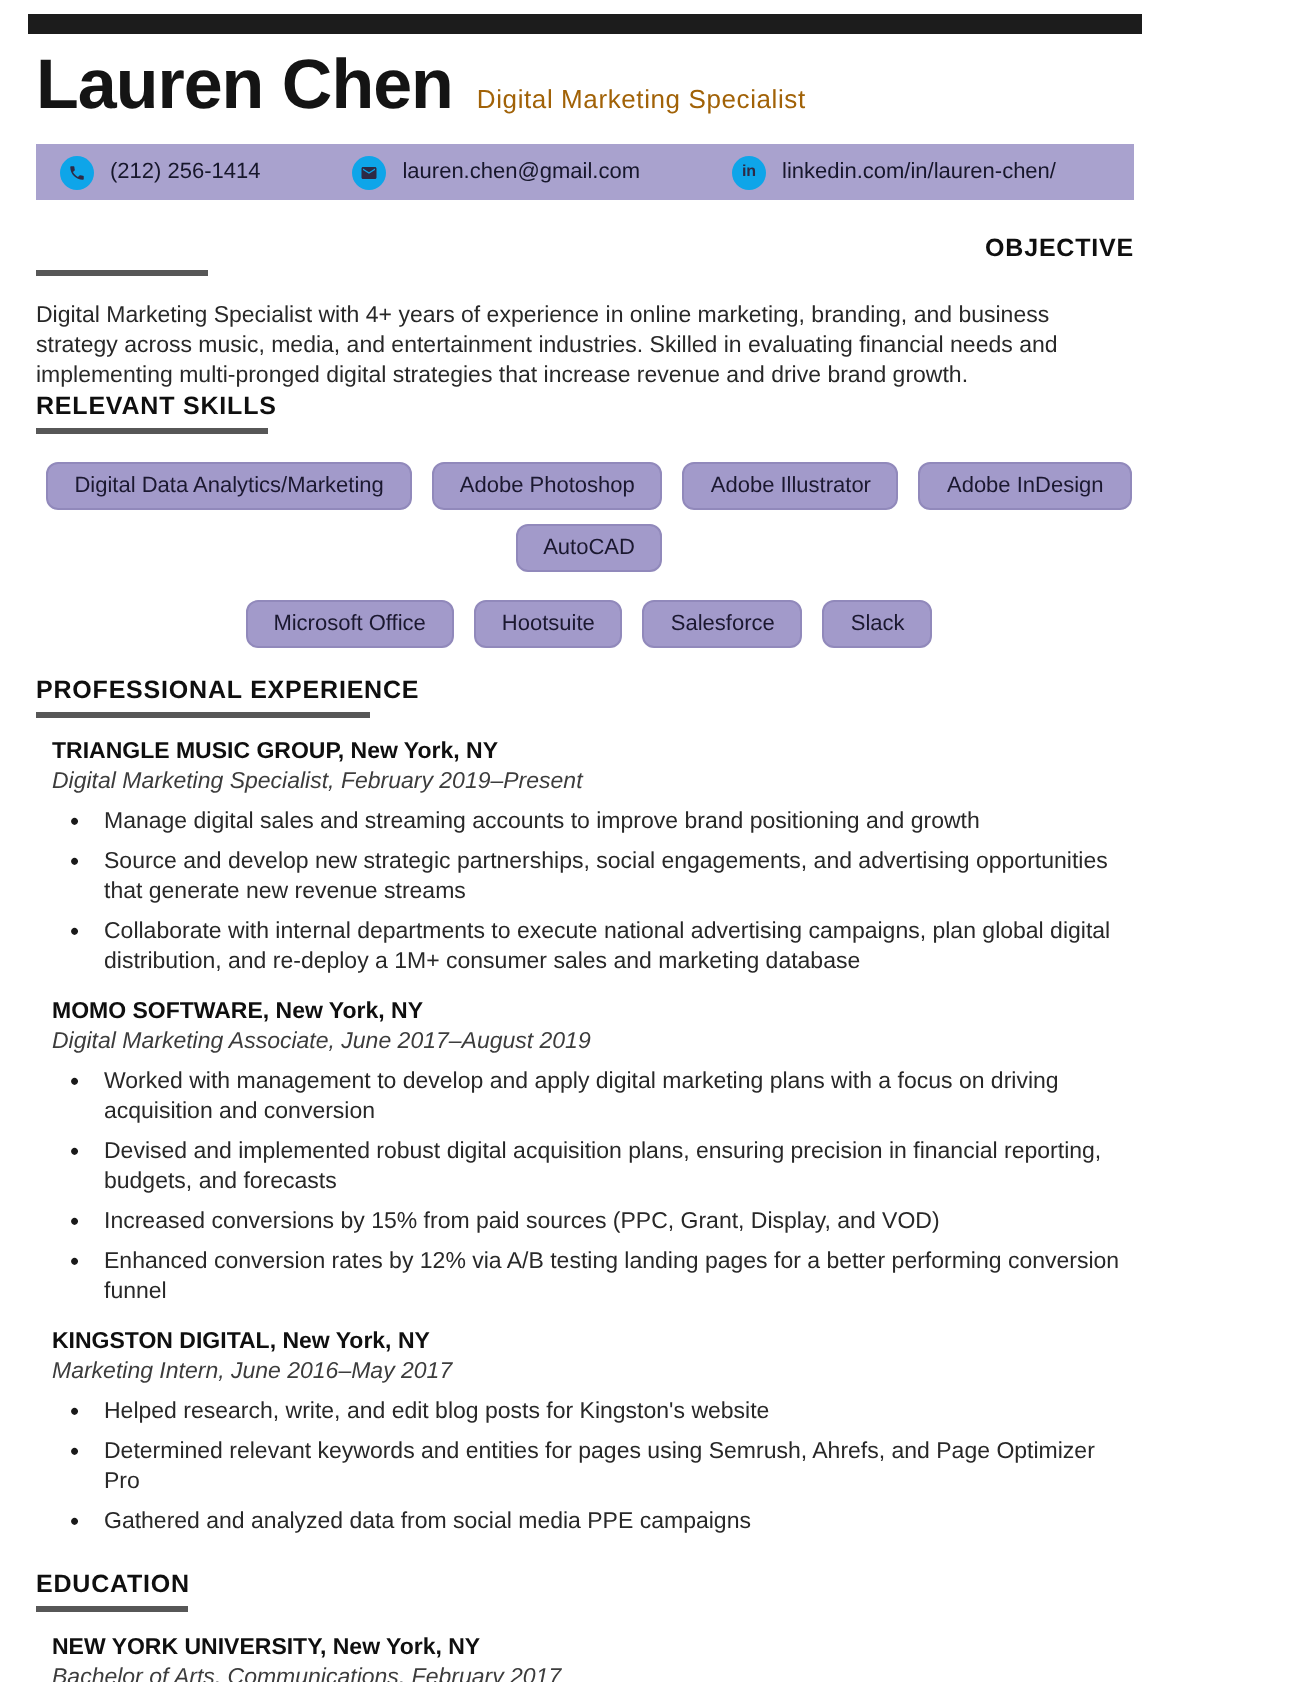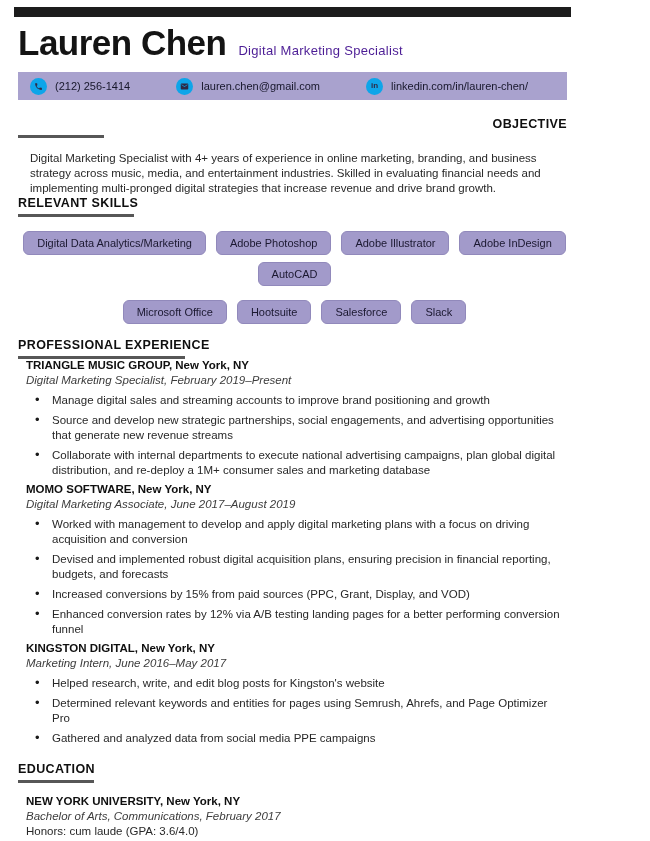--- a/index.html
+++ b/index.html
@@ -4,42 +4,42 @@
 <style>
   * { margin:0; padding:0; box-sizing:border-box; }
   html,body { background:#ffffff; }
   body { font-family:"Liberation Sans", sans-serif; }
   .page { position:relative; width:585px; height:841px; background:#fff; padding:0 18px; overflow:hidden; }
 
   .top-bar { position:absolute; top:7px; left:14px; right:14px; height:10px; background:#1c1c1c; }
 
   .name-row { padding-top:24px; display:flex; align-items:baseline; gap:12px; }
   .name { font-size:35px; font-weight:bold; color:#141414; letter-spacing:-.5px; line-height:38px; }
-  .subtitle { font-size:13px; color:#4c1d95; letter-spacing:.3px; }
+  .subtitle { font-size:13px; color:#a16207; letter-spacing:.3px; }
 
   .contact-bar { margin-top:10px; height:28px; background:#a9a2ce; display:flex; align-items:center; gap:46px; padding:0 12px; }
   .contact-item { display:flex; align-items:center; gap:8px; font-size:11px; color:#17172b; }
   .icon-circle { width:17px; height:17px; border-radius:50%; background:#0ea5e9; display:flex; align-items:center; justify-content:center; flex:0 0 auto; }
   .icon-circle svg { width:9px; height:9px; fill:#2e2a45; }
   .icon-in { font-size:8px; font-weight:bold; color:#2e2a45; line-height:1; }
 
   h2 { font-size:12.5px; font-weight:bold; color:#0f0f0f; letter-spacing:.4px; }
   .rule { height:3px; background:#575757; margin-top:4px; }
   .rule-obj { width:86px; } .rule-skills { width:116px; } .rule-exp { width:167px; } .rule-edu { width:76px; }
 
   .h-obj { margin-top:17px;text-align:right; } .h-skills { } .h-exp { margin-top:14px; } .h-edu { margin-top:16px; }
 
-  .obj-text { margin-top:13px; font-size:11.5px; line-height:15px; color:#282828; max-width:606px;margin-left:12px; }
+  .obj-text { margin-top:13px; font-size:11.5px; line-height:15px; color:#282828; max-width:606px; }
 
   .pill-wrap { margin-top:14px; margin-left:4px; display:flex; flex-wrap:wrap; gap:7px 10px;justify-content:center; }
   .pill { background:#a29aca; border:1px solid #9189bb; border-radius:6px; padding:5px 13px; font-size:11px; color:#1b1830; white-space:nowrap; }
   .brk { width:100%; height:0; }
 
   .job, .edu-block { margin-left:8px; }
-  .company, .school { font-size:11.5px; font-weight:bold; color:#0f0f0f; }
+  .company, .school { margin-top:11px; font-size:11.5px; font-weight:bold; color:#0f0f0f; }
   .meta, .degree { margin-top:3px; font-size:11.5px; font-style:italic; color:#3c3c3c; }
   ul.bullets { margin-top:7px; list-style:none; }
   ul.bullets li { position:relative; padding-left:26px; margin-bottom:5px; font-size:11.5px; line-height:15px; color:#282828; max-width:596px; }
   ul.bullets li::before { content:"\2022"; position:absolute; left:9px; top:-1px; font-size:13px; color:#1a1a1a; }
 
   .edu-block { margin-top:12px; }
   .school { margin-top:0; }
   .honors { margin-top:3px; font-size:11.5px; color:#282828; }
 </style>
 </head>

